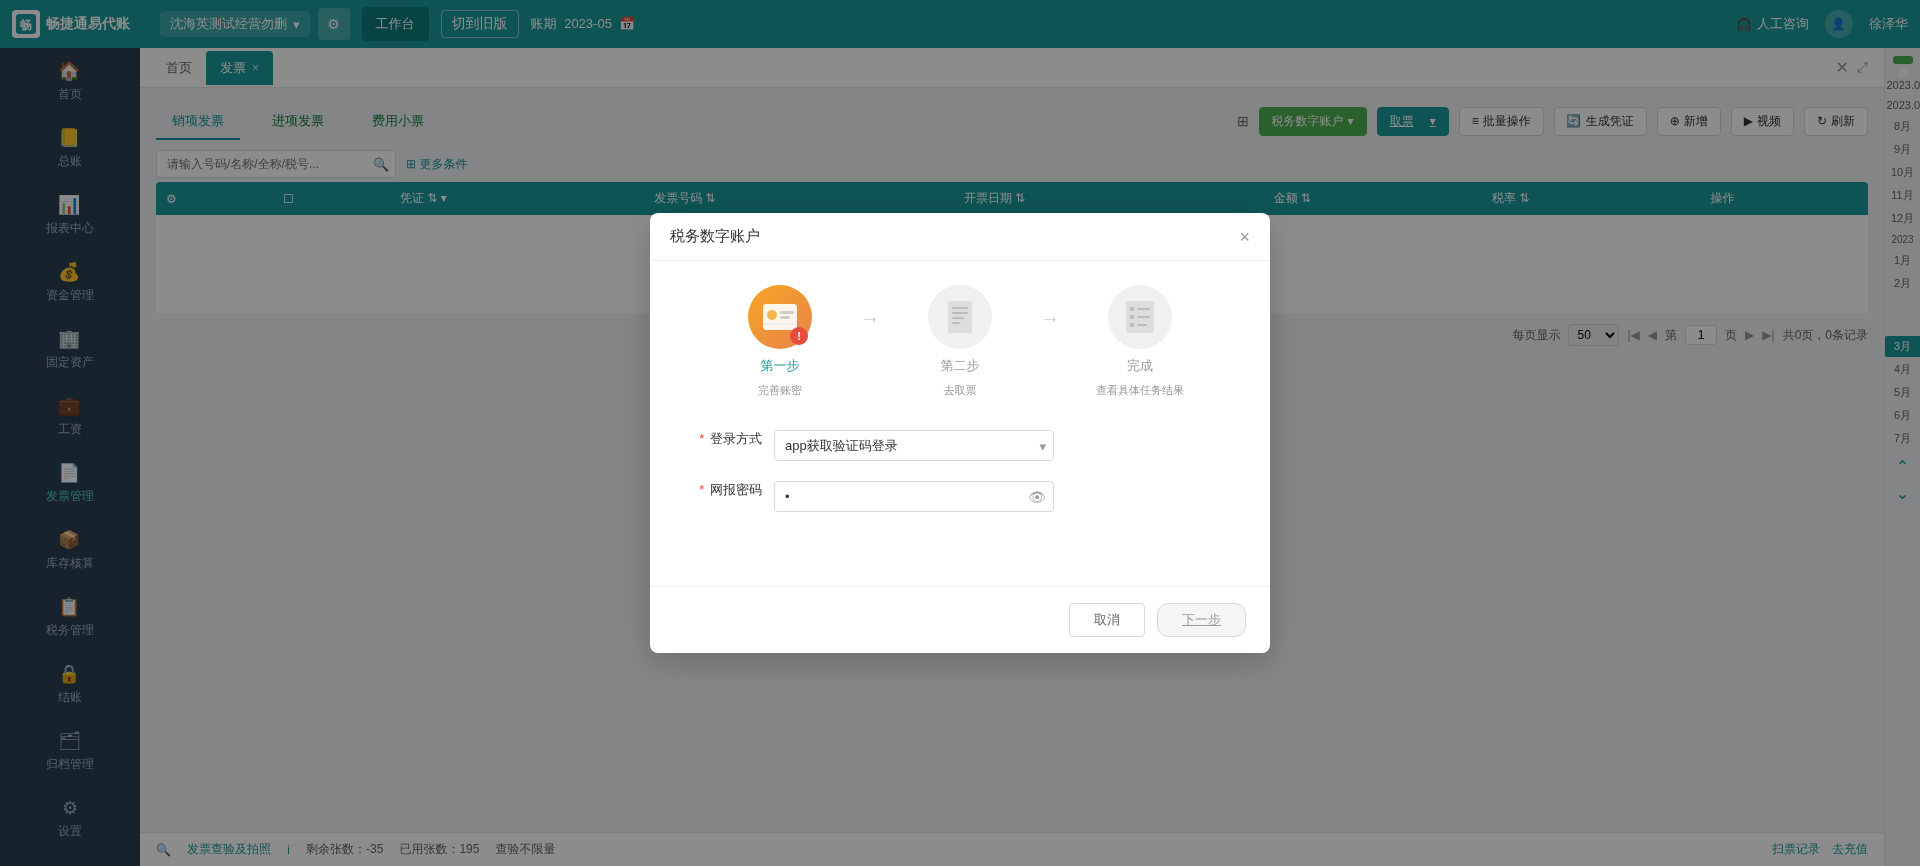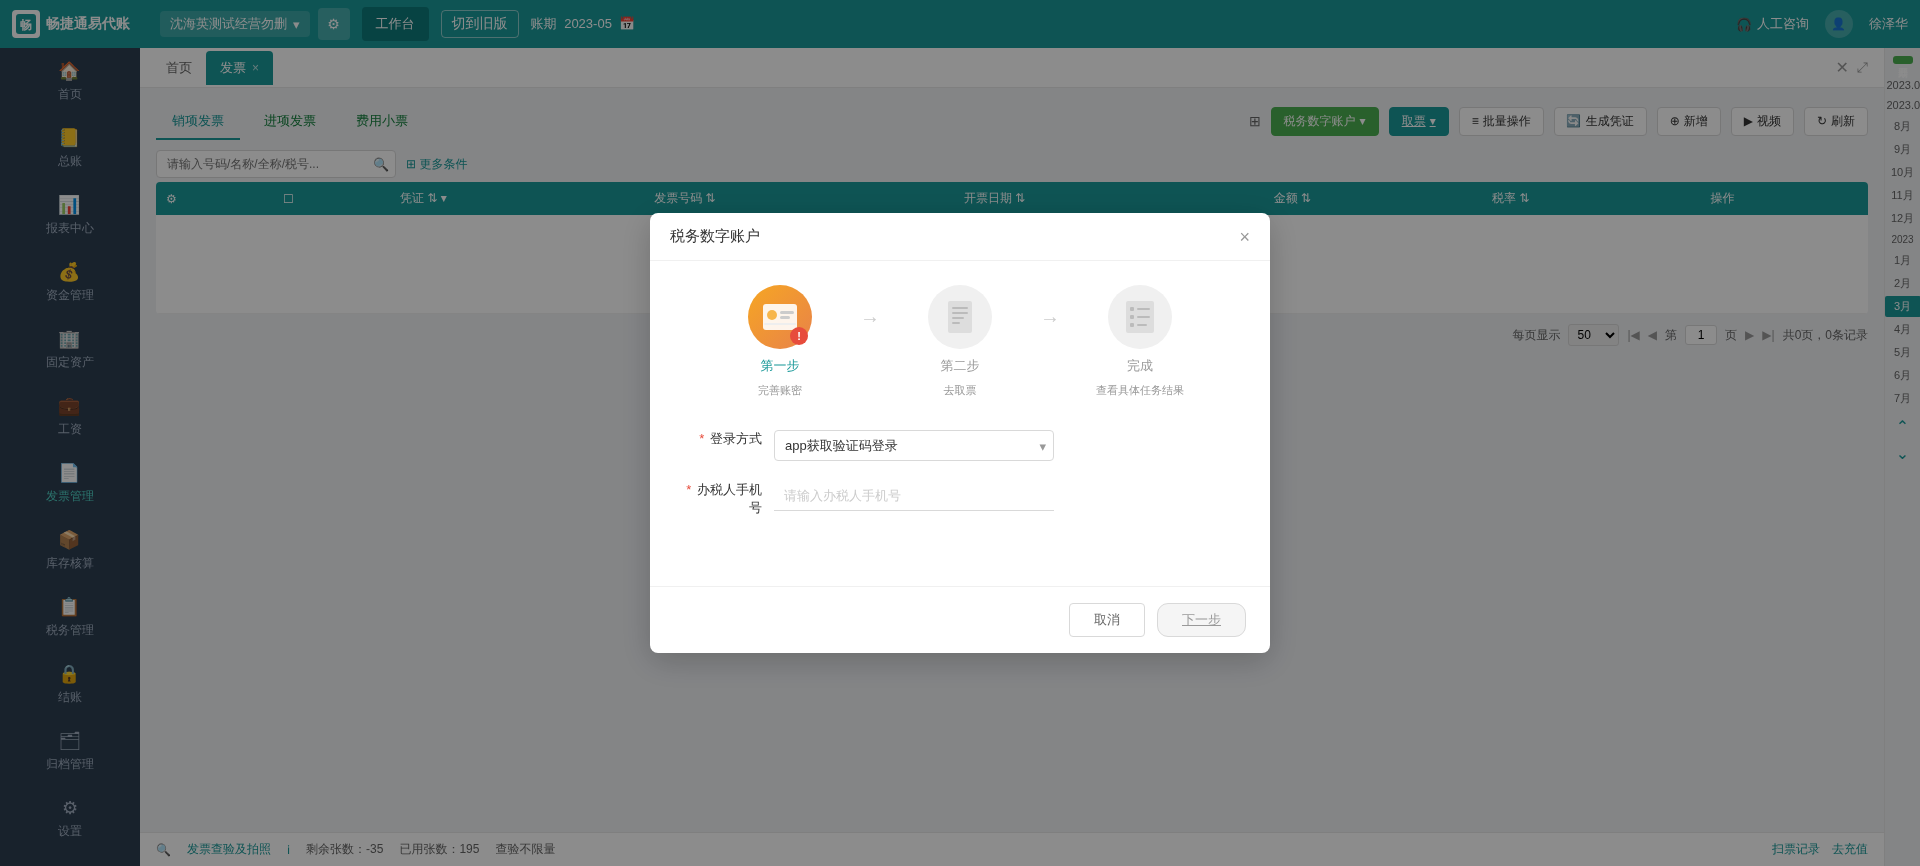--- a/index.html
+++ b/index.html
@@ -148,21 +148,21 @@
       padding: 16px;
       flex: 1;
       overflow: auto;
       position: relative;
     }
 
     
     .sub-tabs {
       display: flex;
       align-items: center;
-      gap: 8px;
+      gap: 16px;
       border-bottom: 2px solid #e8e8e8;
       margin-bottom: 12px;
     }
     .sub-tab {
       padding: 8px 16px;
       cursor: pointer;
       font-size: 13px;
       color: #15803d;
       border-bottom: 2px solid transparent;
       margin-bottom: -2px;
@@ -307,20 +307,21 @@
       color: #666;
       padding: 3px 2px;
       cursor: pointer;
       width: 100%;
       text-align: center;
     }
     .period-item.active {
       background: #1a9999;
       color: white;
       border-radius: 2px;
+      margin-top: 40px;
     }
 
     
     .overlay {
       position: fixed;
       top: 0; left: 0; right: 0; bottom: 0;
       background: rgba(0,0,0,0.45);
       z-index: 100;
       display: flex;
       align-items: center;
@@ -643,21 +644,21 @@
         <div class="toolbar" style="margin-bottom:0;">
           <div style="display:flex;align-items:center;gap:6px;">
             <div style="display:flex;align-items:center;gap:4px;cursor:pointer;">
               <span style="font-size:14px;color:#666;">⊞</span>
             </div>
           </div>
           <button class="toolbar-btn primary" style="display:flex;align-items:center;gap:4px;">
             <span>税务数字账户</span>
             <span>▾</span>
           </button>
-          <button class="toolbar-btn teal" style="display:flex;align-items:center;gap:4px;text-decoration:underline;">
+          <button class="toolbar-btn teal" style="display:flex;align-items:center;gap:16px;text-decoration:underline;">
             <span>取票</span>
             <span>▾</span>
           </button>
           <button class="toolbar-btn">
             <span>≡</span>
             <span>批量操作</span>
           </button>
           <button class="toolbar-btn">
             <span>🔄</span>
             <span>生成凭证</span>
@@ -835,30 +836,31 @@
         </label>
         <div class="form-control">
           <select class="select-box">
             <option>app获取验证码登录</option>
             <option>账号密码登录</option>
           </select>
           <span class="select-arrow">▾</span>
         </div>
       </div>
 
-
       <div class="form-row">
         <label class="form-label">
           <span class="required-mark">*</span>
-          <span>办税人手机号</span>
+          <span>网报密码</span>
         </label>
-        <div class="form-control">
-          <input type="text" class="text-input" placeholder="请输入办税人手机号" style="">
+        <div class="form-control" style="position:relative;">
+          <input type="password" class="password-field" value="a" style="">
+          <span class="eye-btn">👁</span>
         </div>
       </div>
+
     </div>
 
     <div class="dialog-footer">
       <button class="btn-cancel">取消</button>
       <button class="btn-next">下一步</button>
     </div>
   </div>
 </div>
 
 </body></html>

